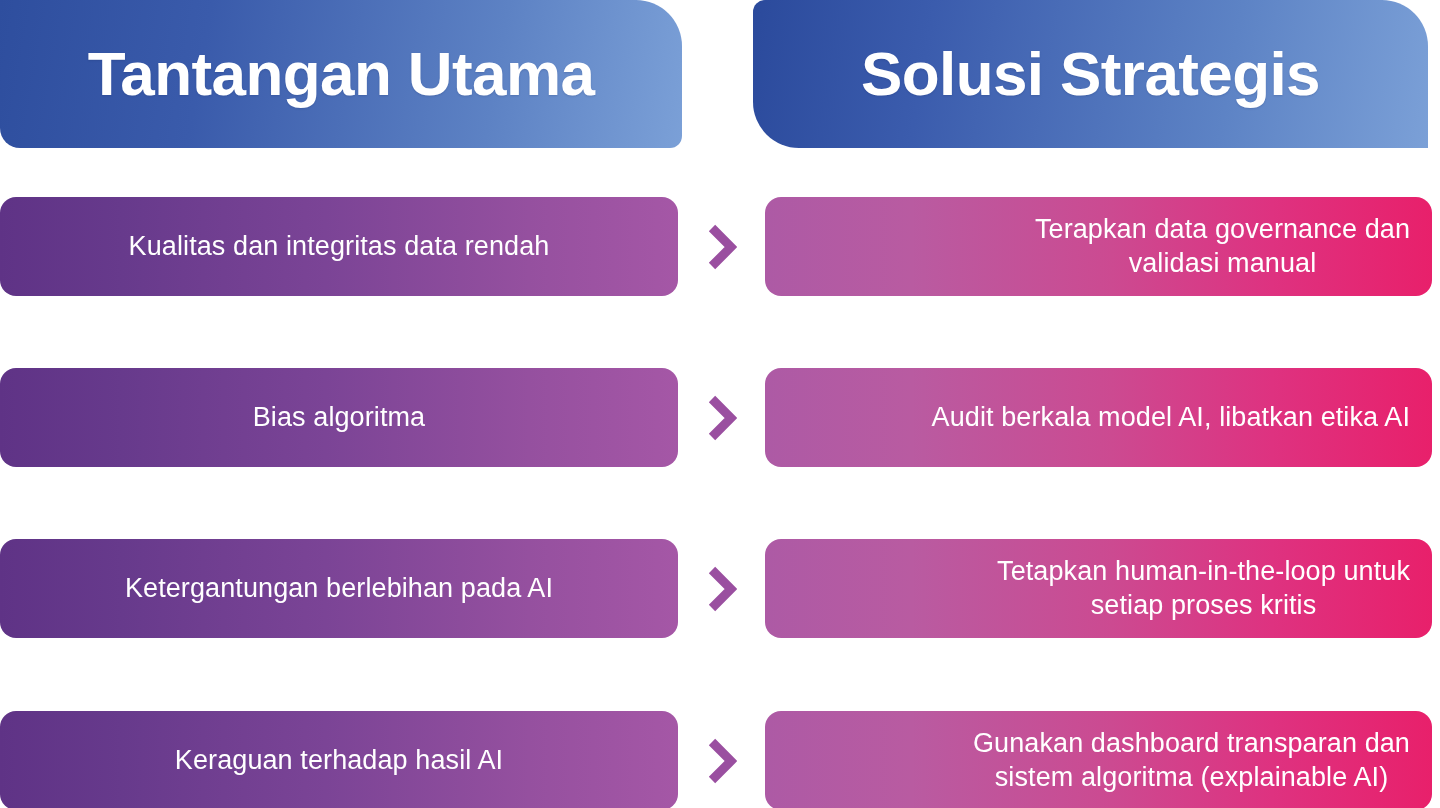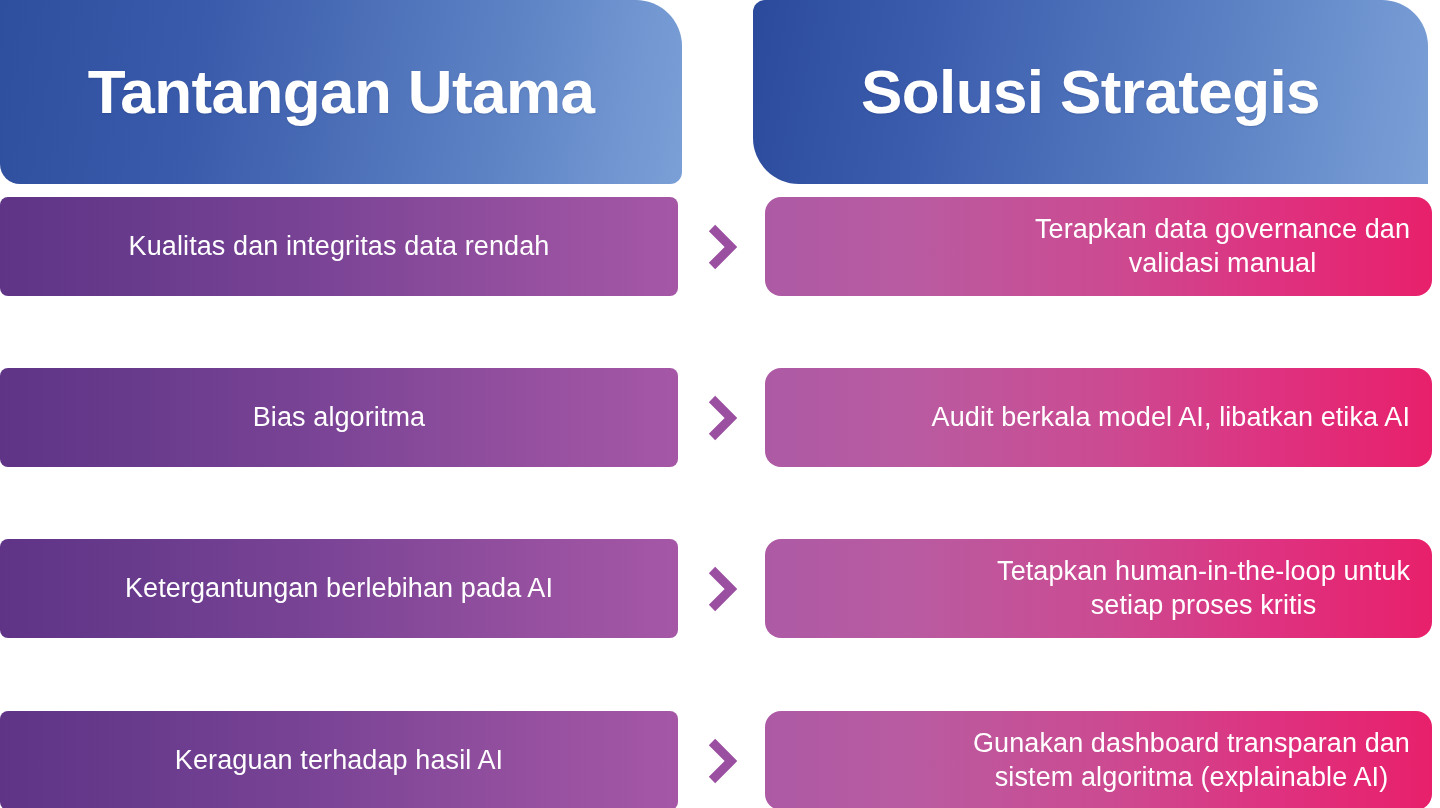--- a/index.html
+++ b/index.html
@@ -27,21 +27,21 @@
     position: absolute;
     top: 0;
     left: 0;
     width: 1440px;
     height: 148px;
   }
 
   .banner {
     position: absolute;
     top: 0;
-    height: 184px;
+    height: 148px;
     display: flex;
     align-items: center;
     justify-content: center;
     overflow: hidden;
   }
 
   .banner-left {
     left: 0;
     width: 682px;
     border-radius: 0 46px 12px 20px;
@@ -87,21 +87,20 @@
     justify-content: center;
     box-sizing: border-box;
     padding: 4px 22px;
     overflow: hidden;
   }
 
   .pill-challenge {
     left: 0;
     width: 678px;
     background: linear-gradient(90deg, #5f3386 0%, #673a8c 18%, #7b4496 48%, #95509f 78%, #a557a6 100%);
-    border-radius: 8px;
   }
 
   .pill-solution {
     left: 765px;
     width: 667px;
     background: linear-gradient(90deg, #ad5aa5 0%, #b95ba1 22%, #cc4a91 52%, #de3280 76%, #e8206b 100%);
     justify-content: flex-end;
   }
 
   .pill-text {

